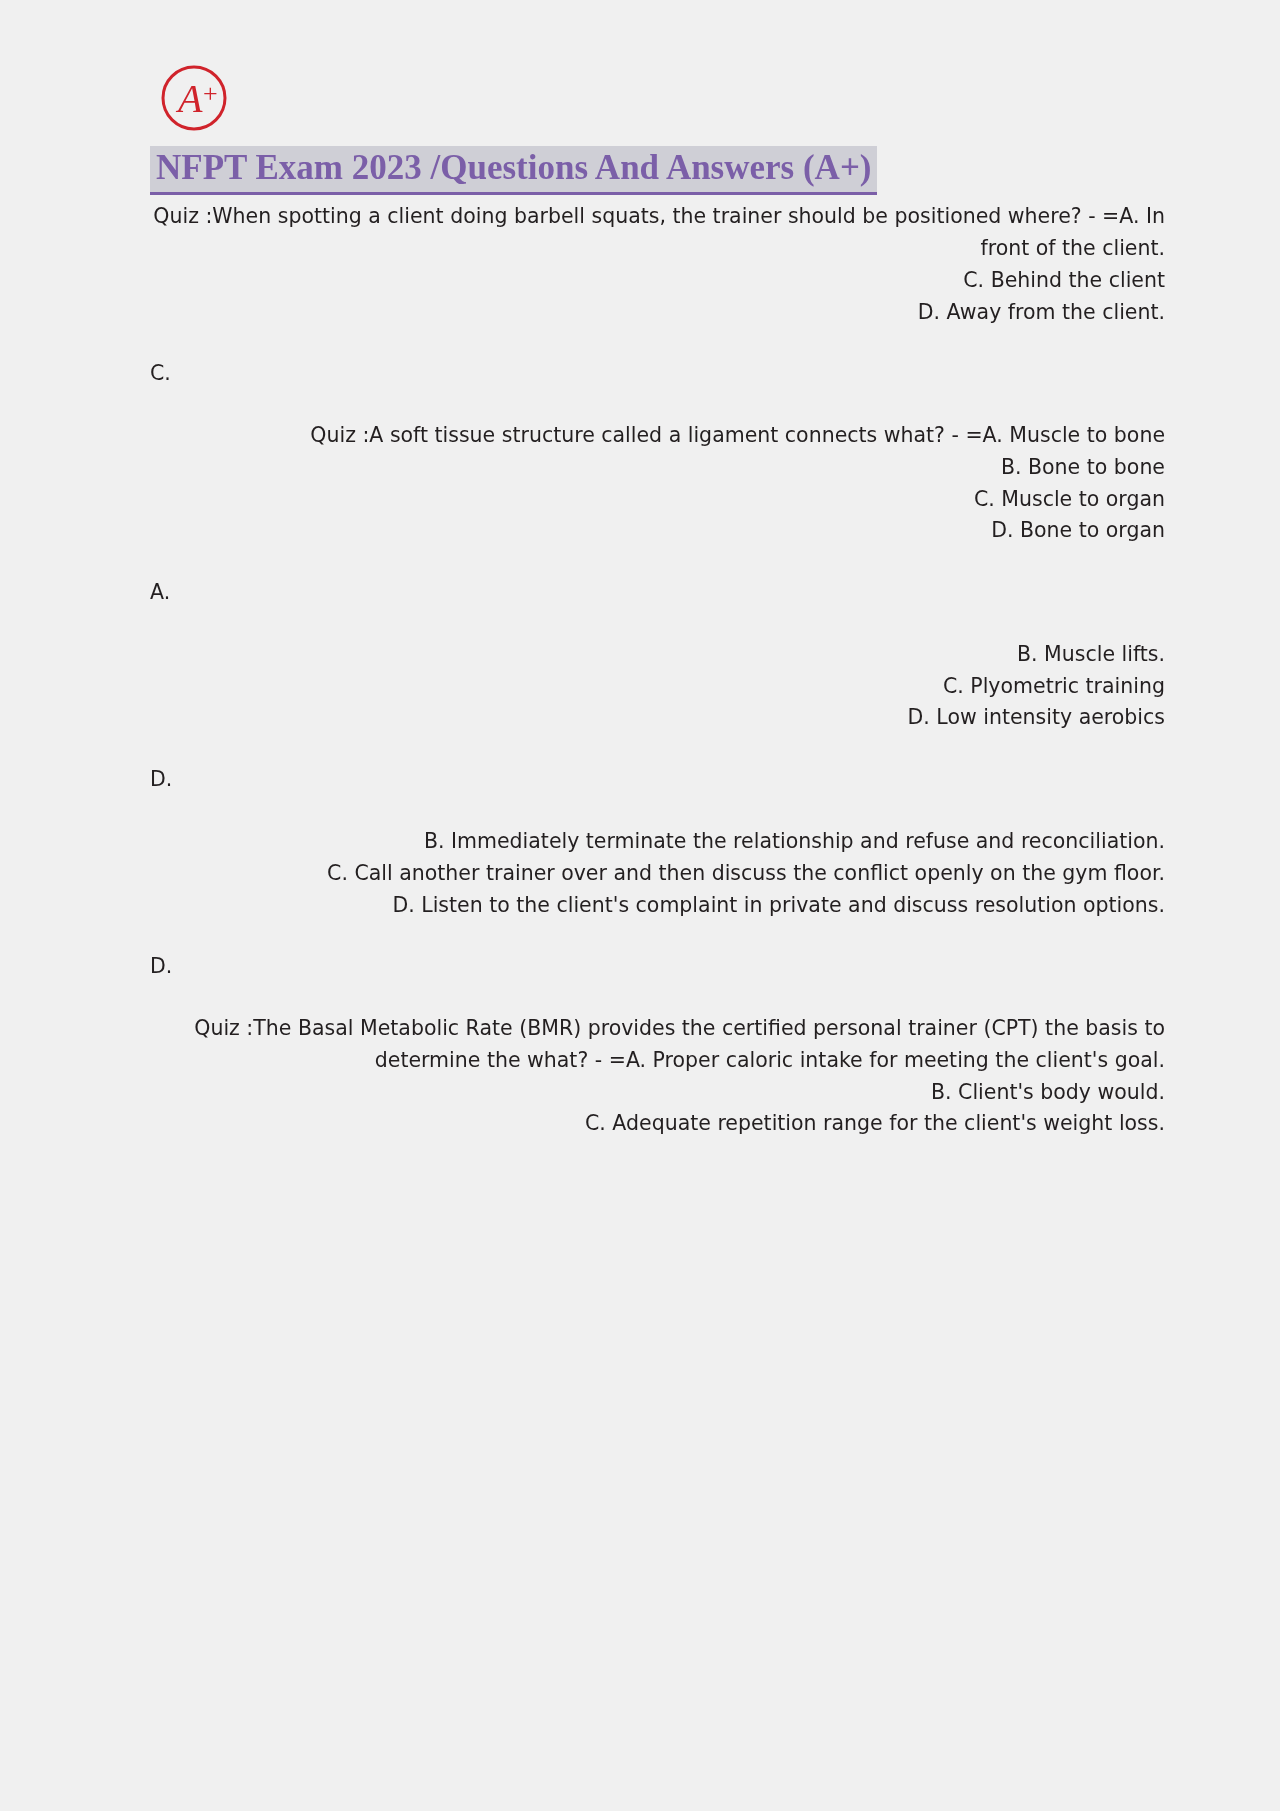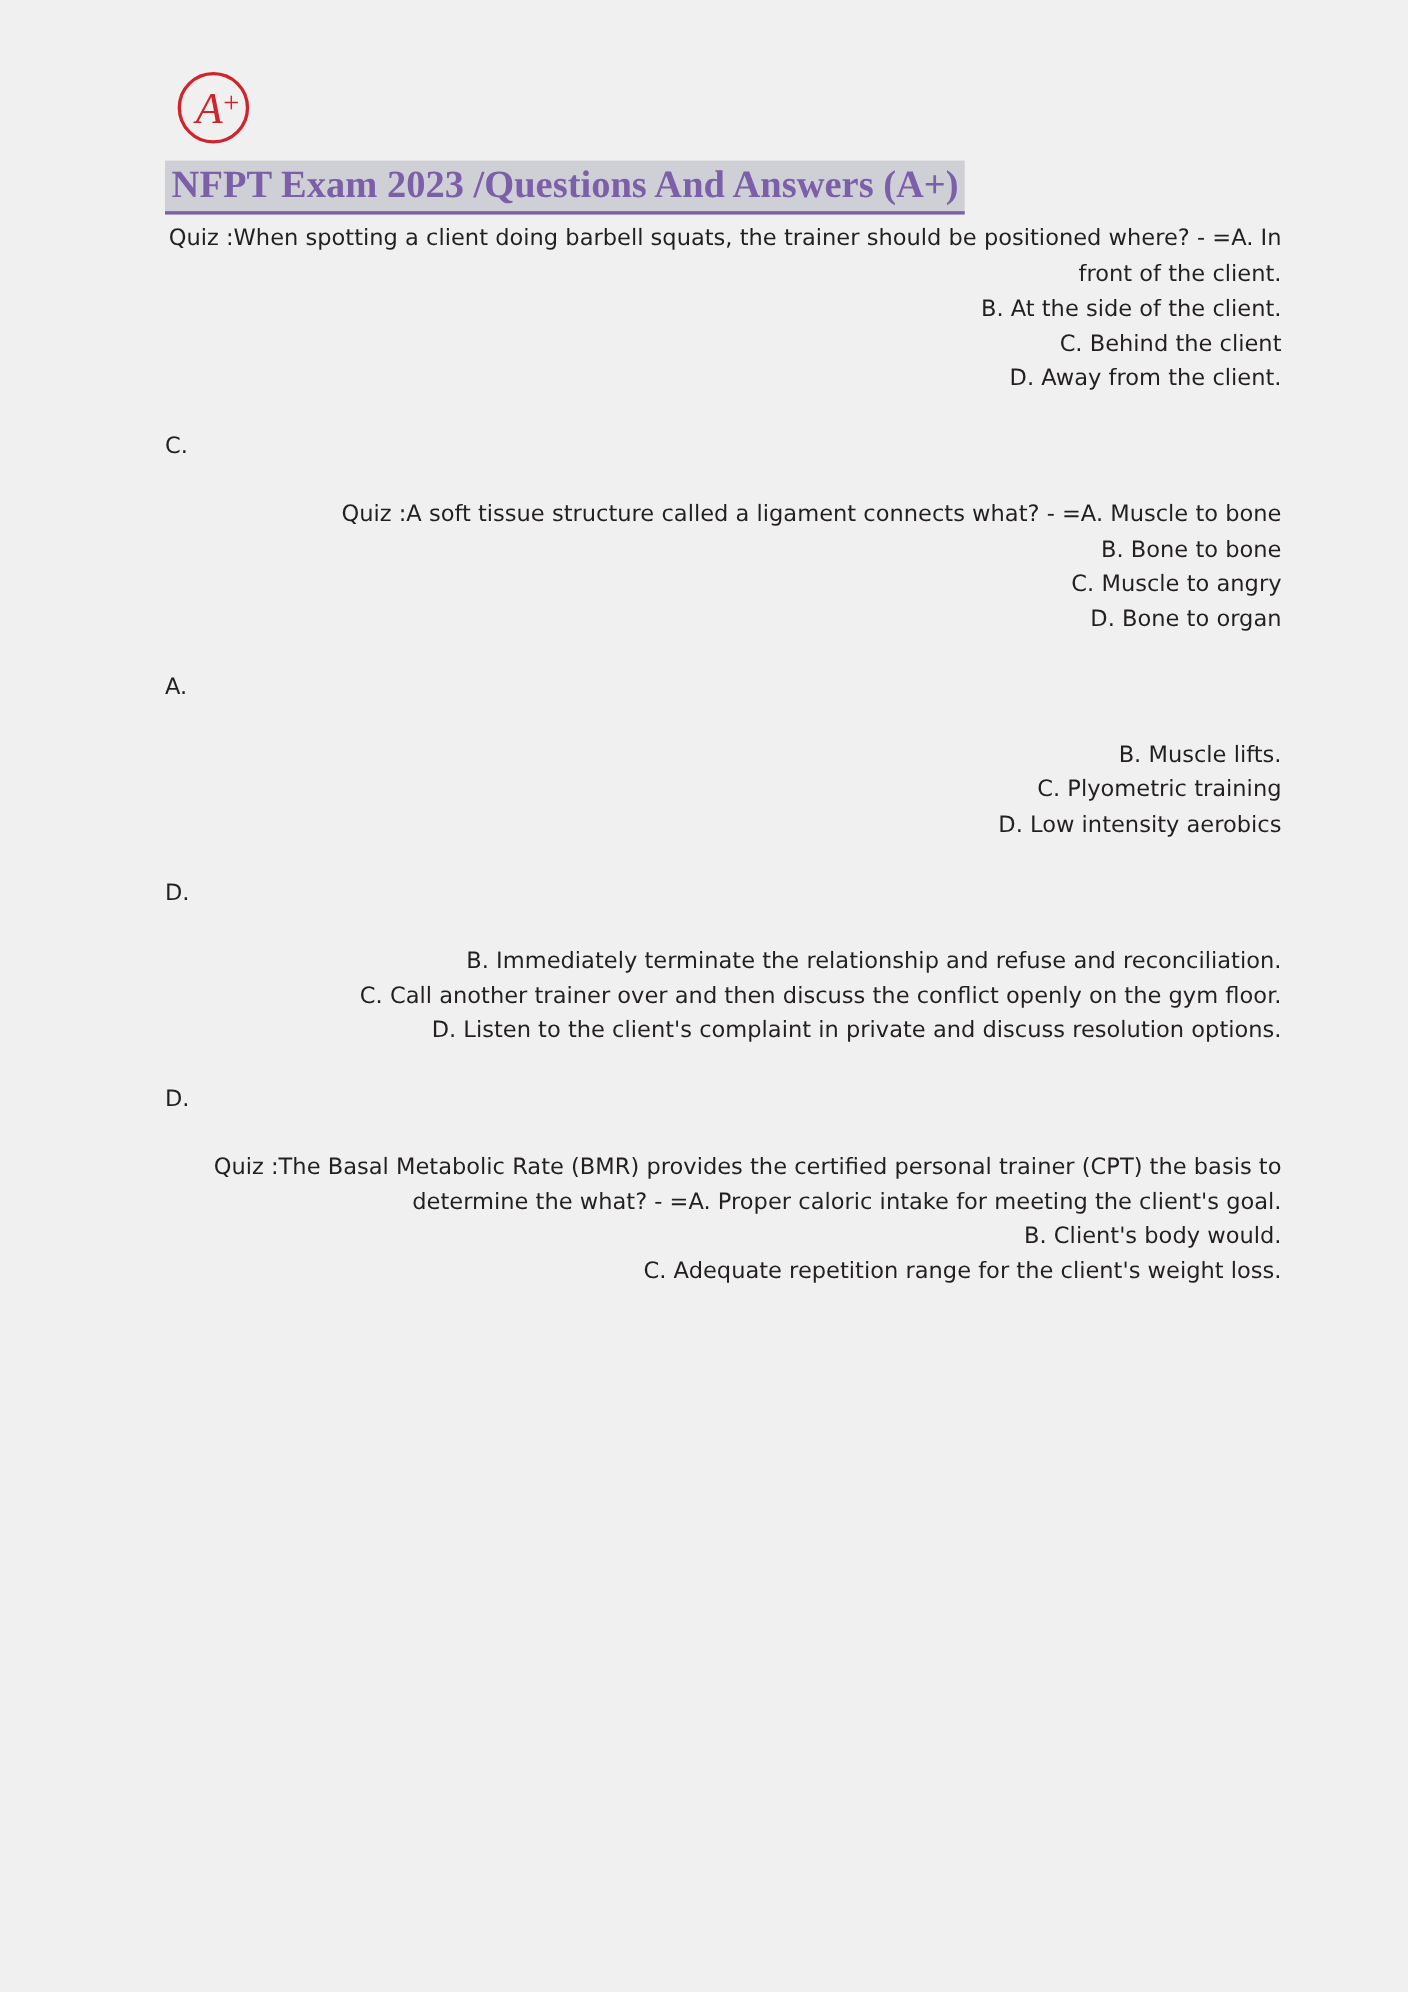--- a/index.html
+++ b/index.html
@@ -78,32 +78,31 @@
       <text x="45" y="44" font-family="Liberation Serif, serif" font-size="26" fill="#d0232b">+</text>
     </svg>
   </div>
 
   <div class="doc-title">NFPT Exam 2023 /Questions And Answers (A+)</div>
 
   <div class="body-text">
 
     <div class="block">
       <p class="para">Quiz :When spotting a client doing barbell squats, the trainer should be positioned where? - =A. In front of the client.</p>
-      <p class="para">B. At the side of the client.</p>
       <p class="para">C. Behind the client</p>
       <p class="para">D. Away from the client.</p>
       <div class="spacer"></div>
       <p class="answer">C.</p>
       <div class="spacer"></div>
     </div>
 
     <div class="block">
       <p class="para"> Quiz :A soft tissue structure called a ligament connects what? - =A. Muscle to bone</p>
       <p class="para">B. Bone to bone</p>
-      <p class="para">C. Muscle to angry</p>
+      <p class="para">C. Muscle to organ</p>
       <p class="para">D. Bone to organ</p>
       <div class="spacer"></div>
       <p class="answer">A.</p>
       <div class="spacer"></div>
     </div>
 
     <div class="block">
       <p class="para">B. Muscle lifts.</p>
       <p class="para">C. Plyometric training</p>
       <p class="para">D. Low intensity aerobics</p>

